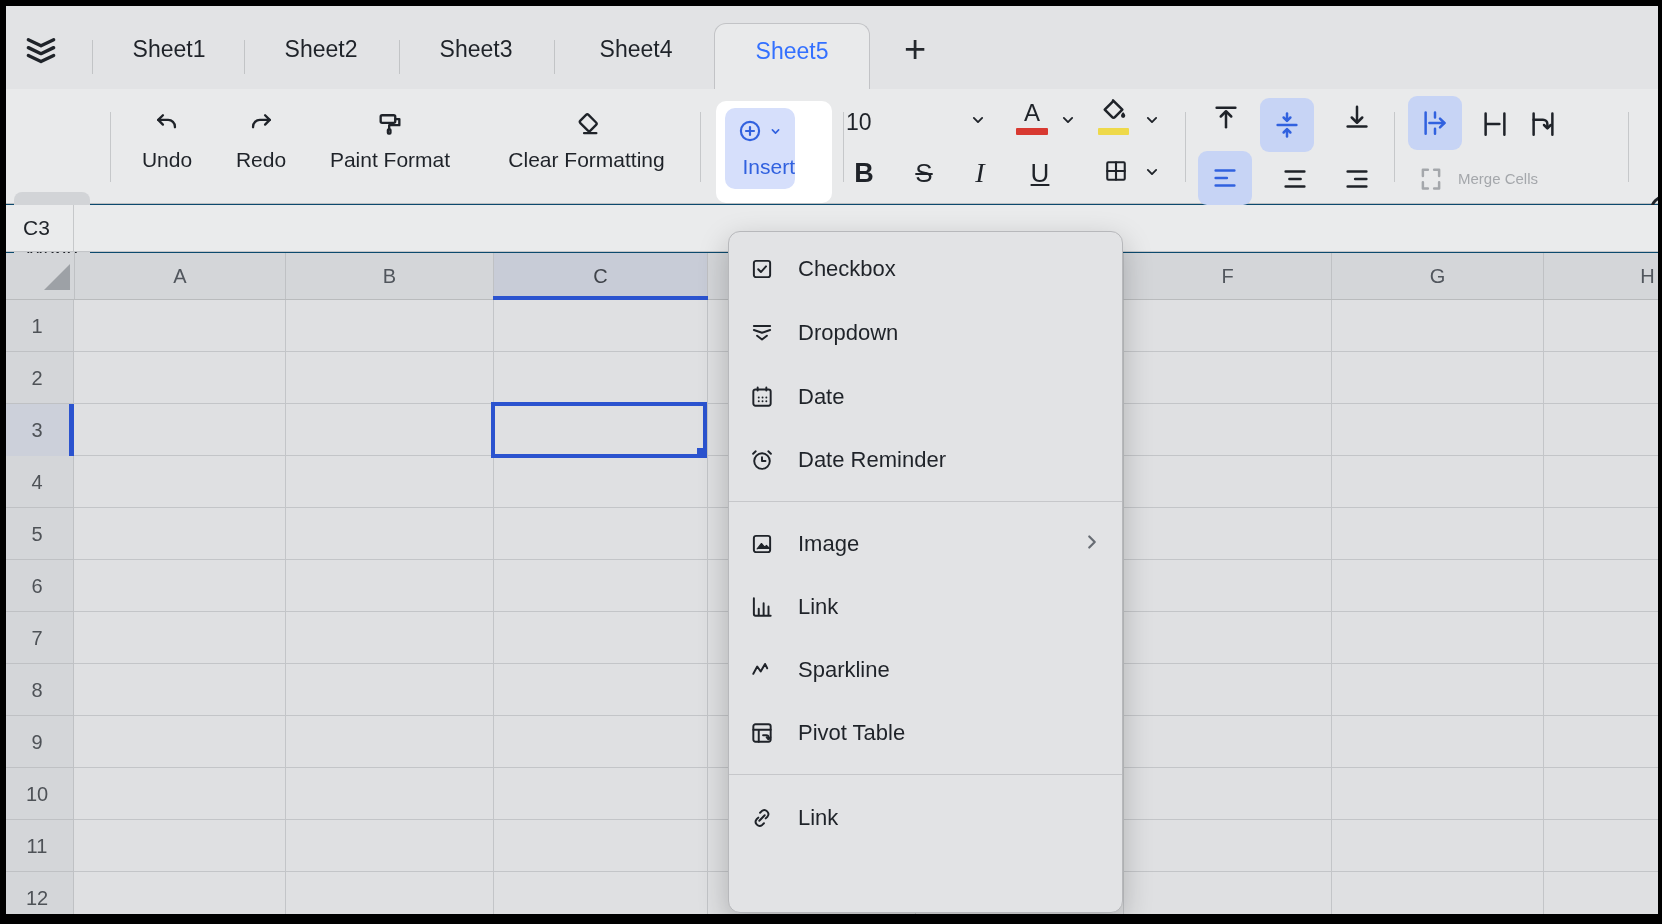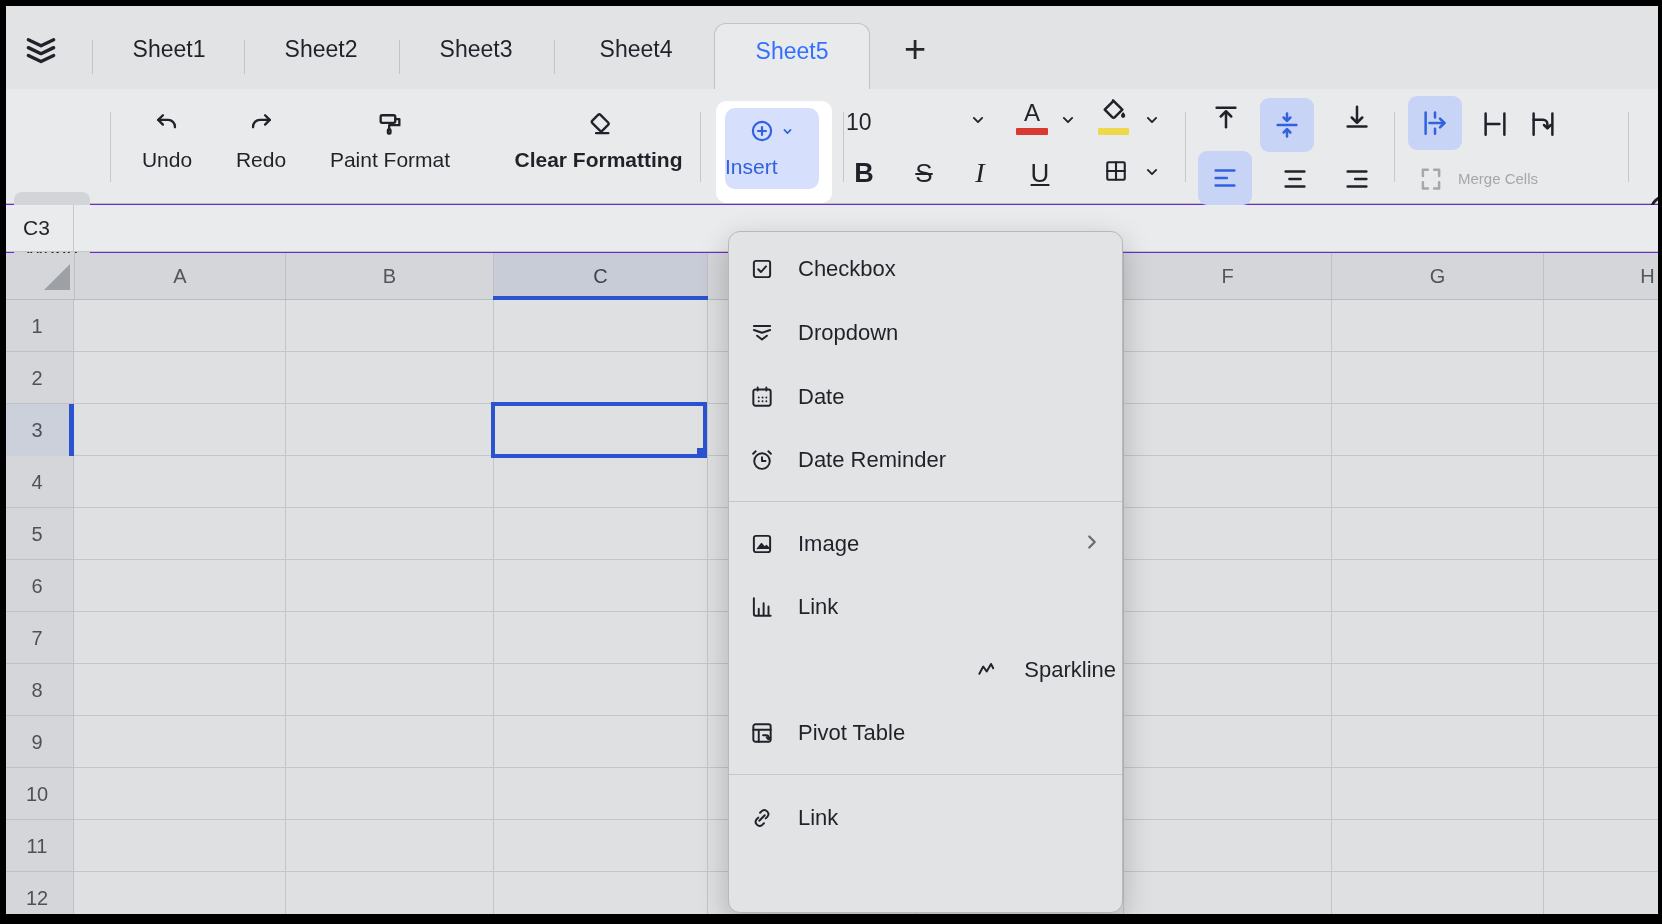--- a/index.html
+++ b/index.html
@@ -1,16 +1,16 @@
 <!DOCTYPE html>
 <html><head>
 <meta charset="utf-8">
 <style>
   html,body{margin:0;padding:0;background:#222;}
-  #screen{position:relative;width:1662px;height:924px;background:#6d28d9;overflow:hidden;
+  #screen{position:relative;width:1662px;height:924px;background:#0c4a6e;overflow:hidden;
           font-family:"Liberation Sans", sans-serif;color:#1f2329;}
   .abs{position:absolute;}
   svg{display:block;}
   .ic{stroke:#1f2329;fill:none;stroke-width:1.8;stroke-linecap:round;stroke-linejoin:round;}
   .blue .ic, .ic.blue{stroke:#3161df;}
   .gray .ic{stroke:#a4a7ab;}
 
   
   .frame{background:#000;z-index:100;}
 
@@ -56,21 +56,21 @@
 
   
   #insert-menu{left:728px;top:201px;width:395px;height:682px;background:#e2e3e5;border:1px solid #b7b8bb;
      border-radius:12px;box-shadow:0 10px 30px rgba(0,0,0,.22);box-sizing:border-box;z-index:30;margin-top:30px;}
   .mitem{left:8px;width:379px;height:52px;display:flex;align-items:center;gap:23px;padding-left:12px;box-sizing:border-box;font-size:22px;}
   .mitem.hl{width:291px;height:50px;background:#fff;border-radius:6px;}
   .mdiv{left:0;width:393px;height:1px;background:#c6c7ca;}
 
   
   #insert-holder{left:716px;top:101px;width:116px;height:102px;background:#fff;border-radius:10px;z-index:40;}
-  #insert-btn{left:725px;top:108px;width:94px;height:81px;background:#d6dffb;border-radius:10px;z-index:41;text-align:left;}
+  #insert-btn{left:725px;top:108px;width:70px;height:81px;background:#d6dffb;border-radius:10px;z-index:41;text-align:right;}
   #insert-btn .irow{display:flex;justify-content:center;align-items:center;height:46px;gap:5px;}
   #insert-btn .lbl{font-size:21px;color:#3161df;line-height:26px;}
 
   #menu-btn{left:14px;top:103px;width:76px;height:85px;background:#d2d4d7;border-radius:8px;}
   .redbar{background:#d83931;}
   .yellowbar{background:#eed94a;}
   .colorbar{height:7px;border-radius:1px;}
   #merge-label{color:#a4a7ab;font-size:15px;line-height:54px;white-space:nowrap;}
   #partial-icon{left:1650px;top:106px;width:30px;height:30px;border:3px solid #1f2329;border-radius:50%;box-sizing:border-box;}
 </style>
@@ -142,21 +142,21 @@
       <div class="irow">
           <svg width="28" height="28" viewBox="0 0 24 24" class="ic" style="stroke-width:2">
         <rect x="4" y="4.5" width="12.5" height="6.5" rx="1.3"></rect>
             <path d="M16.5 7.8h3.5v5.2H11.3v3.6"></path>
             <rect x="10.2" y="16.6" width="2.2" height="3.6" rx=".6"></rect>
           </svg>
         </div>
       <div class="lbl">Paint Format</div>
     </div>
 
-    <div class="abs tbtn" style="left:496px;width:205px;font-weight:bold;">
+    <div class="abs tbtn" style="left:484px;width:205px;">
       <div class="irow">
           <svg width="28" height="28" viewBox="0 0 24 24" class="ic" style="stroke-width:2">
         <path d="M13.3 4.2 19.8 10.7a1.5 1.5 0 0 1 0 2.1l-4.9 4.9a1.5 1.5 0 0 1-2.1 0L6.3 11.2a1.5 1.5 0 0 1 0-2.1l4.9-4.9a1.5 1.5 0 0 1 2.1 0Z"></path>
             <path d="M9.5 19.8h10.5"></path>
           </svg>
         </div>
       <div class="lbl">Clear Formatting</div>
     </div>
 
     <div class="abs tb-sep" style="left:700px"></div>
@@ -378,21 +378,21 @@
         </svg>
       <span>Image</span>
     </div>
     <div class="abs mitem" style="top:349px;">
       <svg width="26" height="26" viewBox="0 0 24 24" class="ic">
         <path d="M4.5 4v14.5a1.5 1.5 0 0 0 1.5 1.5h14"></path>
           <path d="M9 19.5v-6M13.5 19.5V8.5M18 19.5v-8"></path>
         </svg>
       <span>Link</span>
     </div>
-    <div class="abs mitem" style="top:412px;justify-content:flex-end;">
+    <div class="abs mitem" style="top:412px;">
       <svg width="26" height="26" viewBox="0 0 24 24" class="ic">
         <path d="M4 15.5 7.6 8.8l3.2 4.6 4-7 2 4"></path>
         </svg>
       <span>Sparkline</span>
     </div>
     <div class="abs mitem" style="top:475px;">
       <svg width="26" height="26" viewBox="0 0 24 24" class="ic">
         <rect x="4" y="4" width="16" height="16" rx="2"></rect>
           <path d="M4 9h16M9 9v11"></path>
         <path d="M13 14h3a2 2 0 0 1 2 2v1.5"></path>

